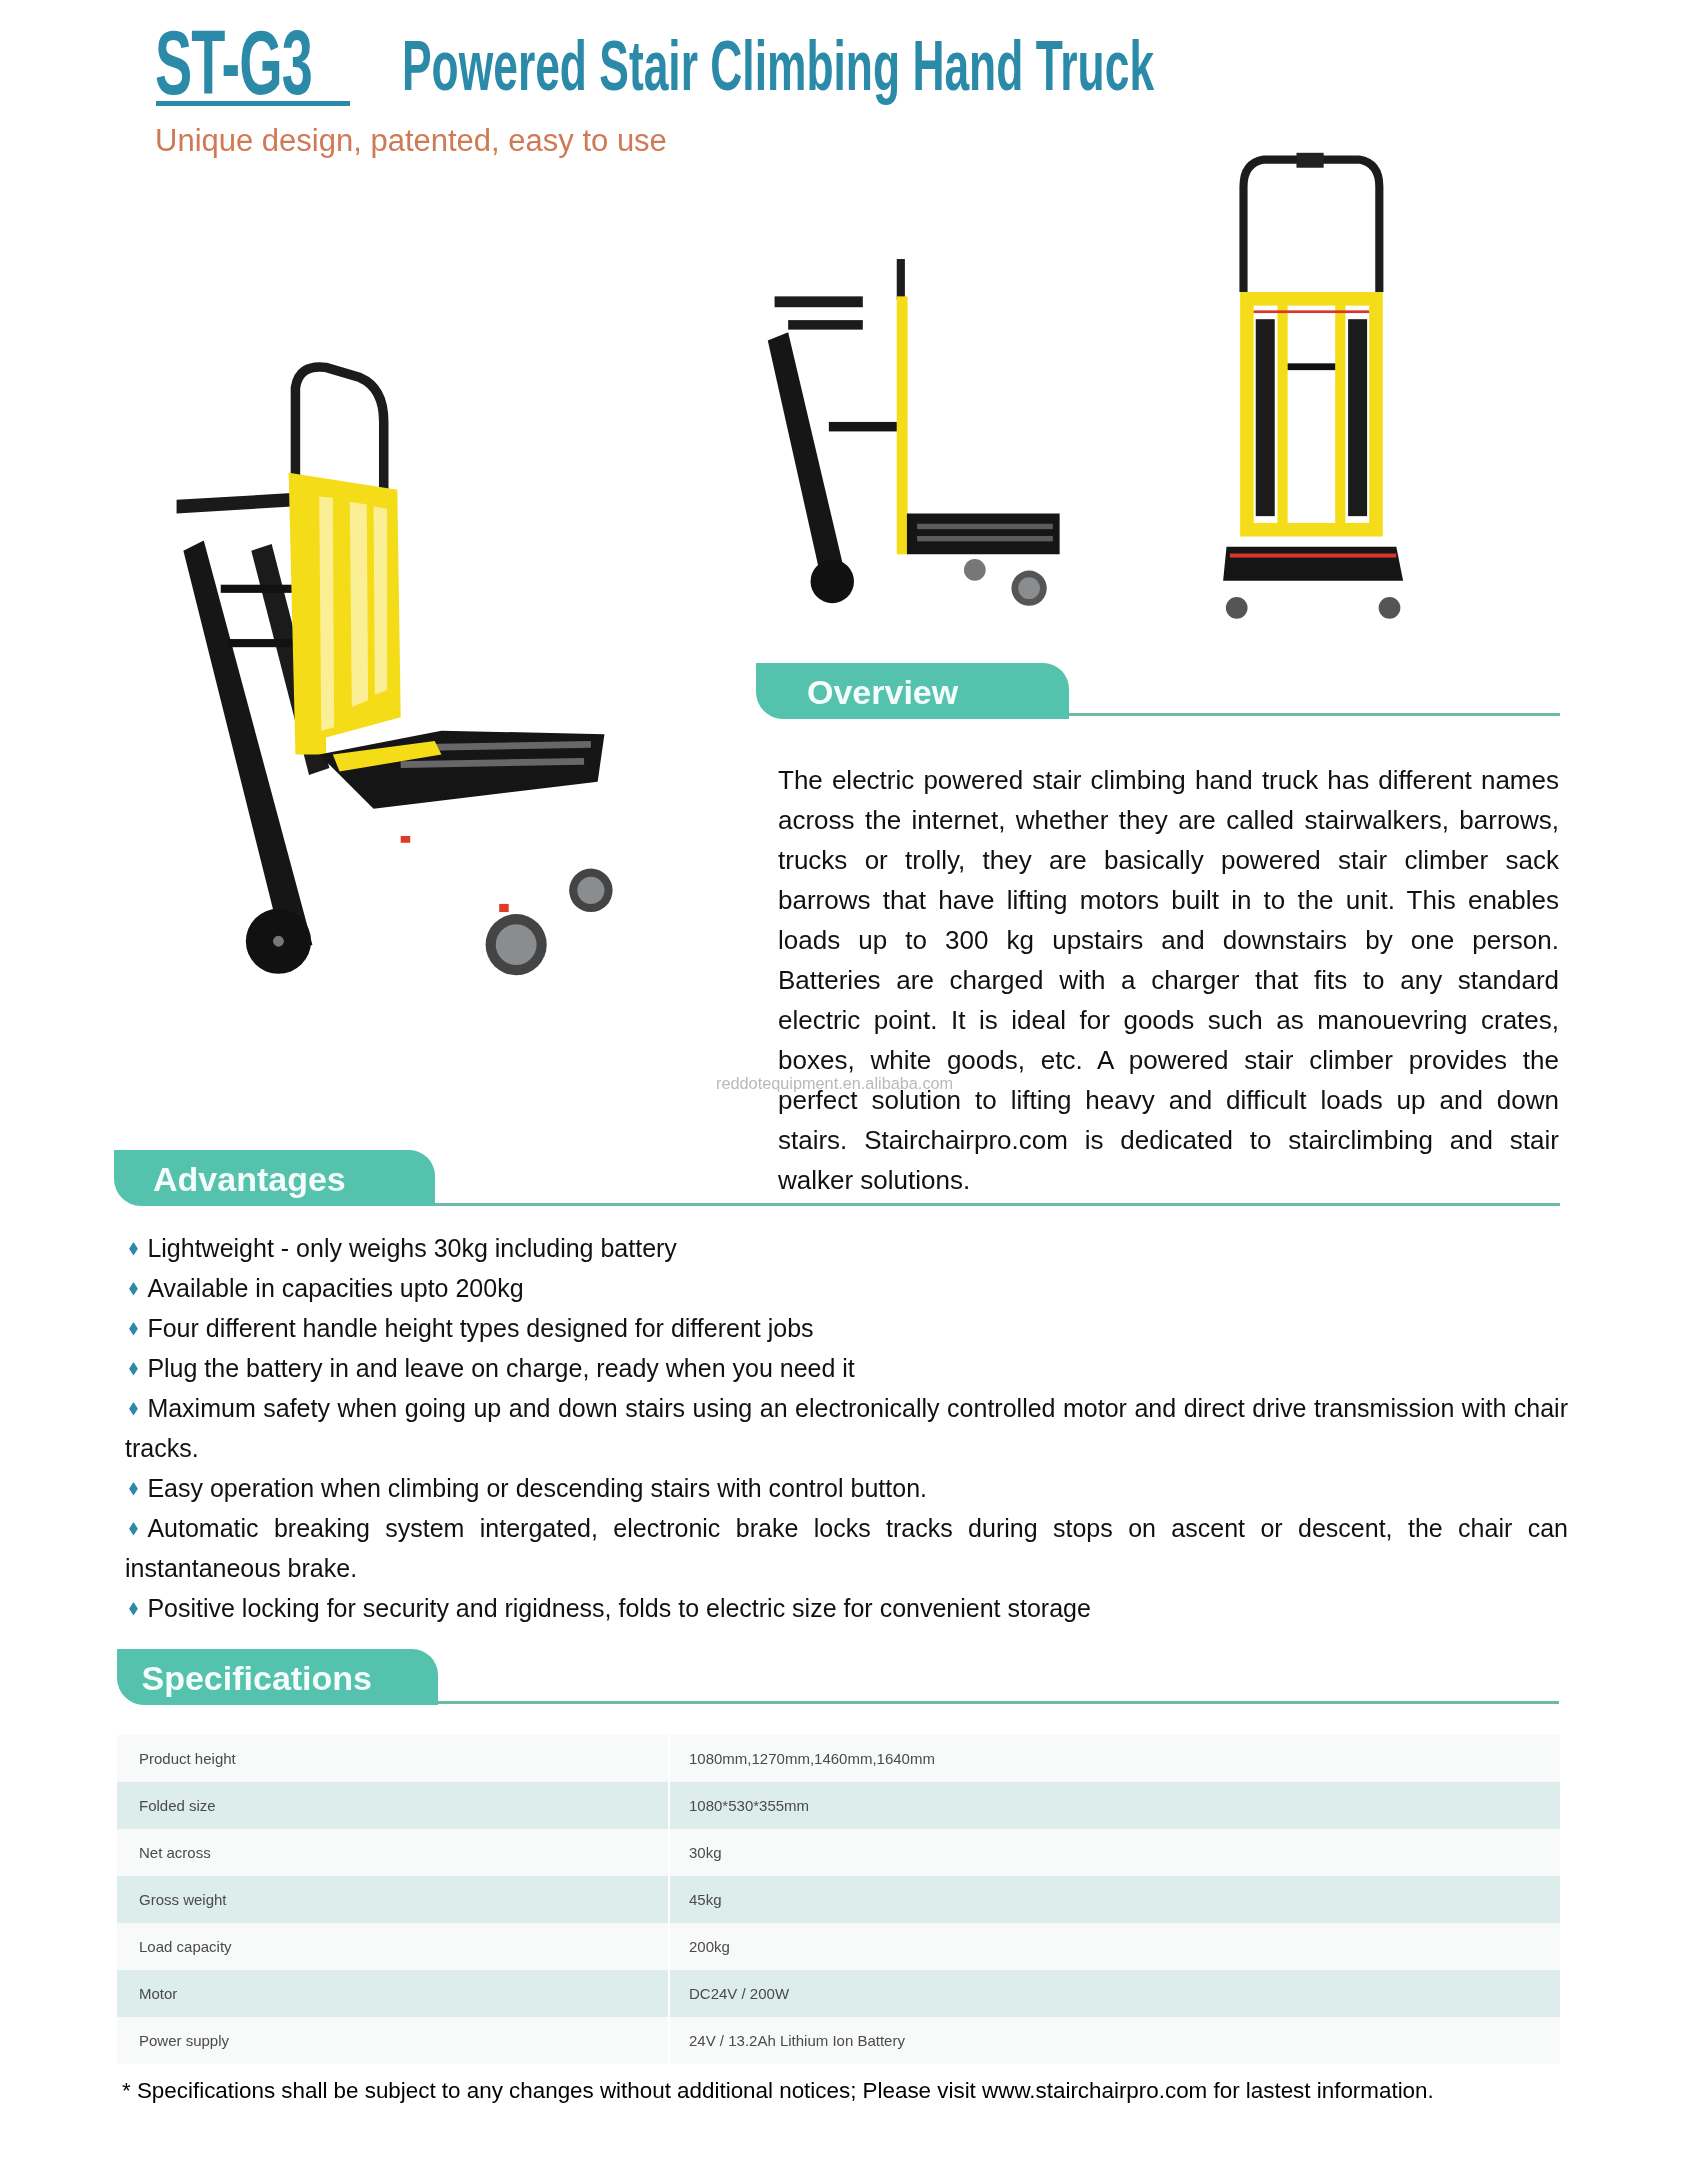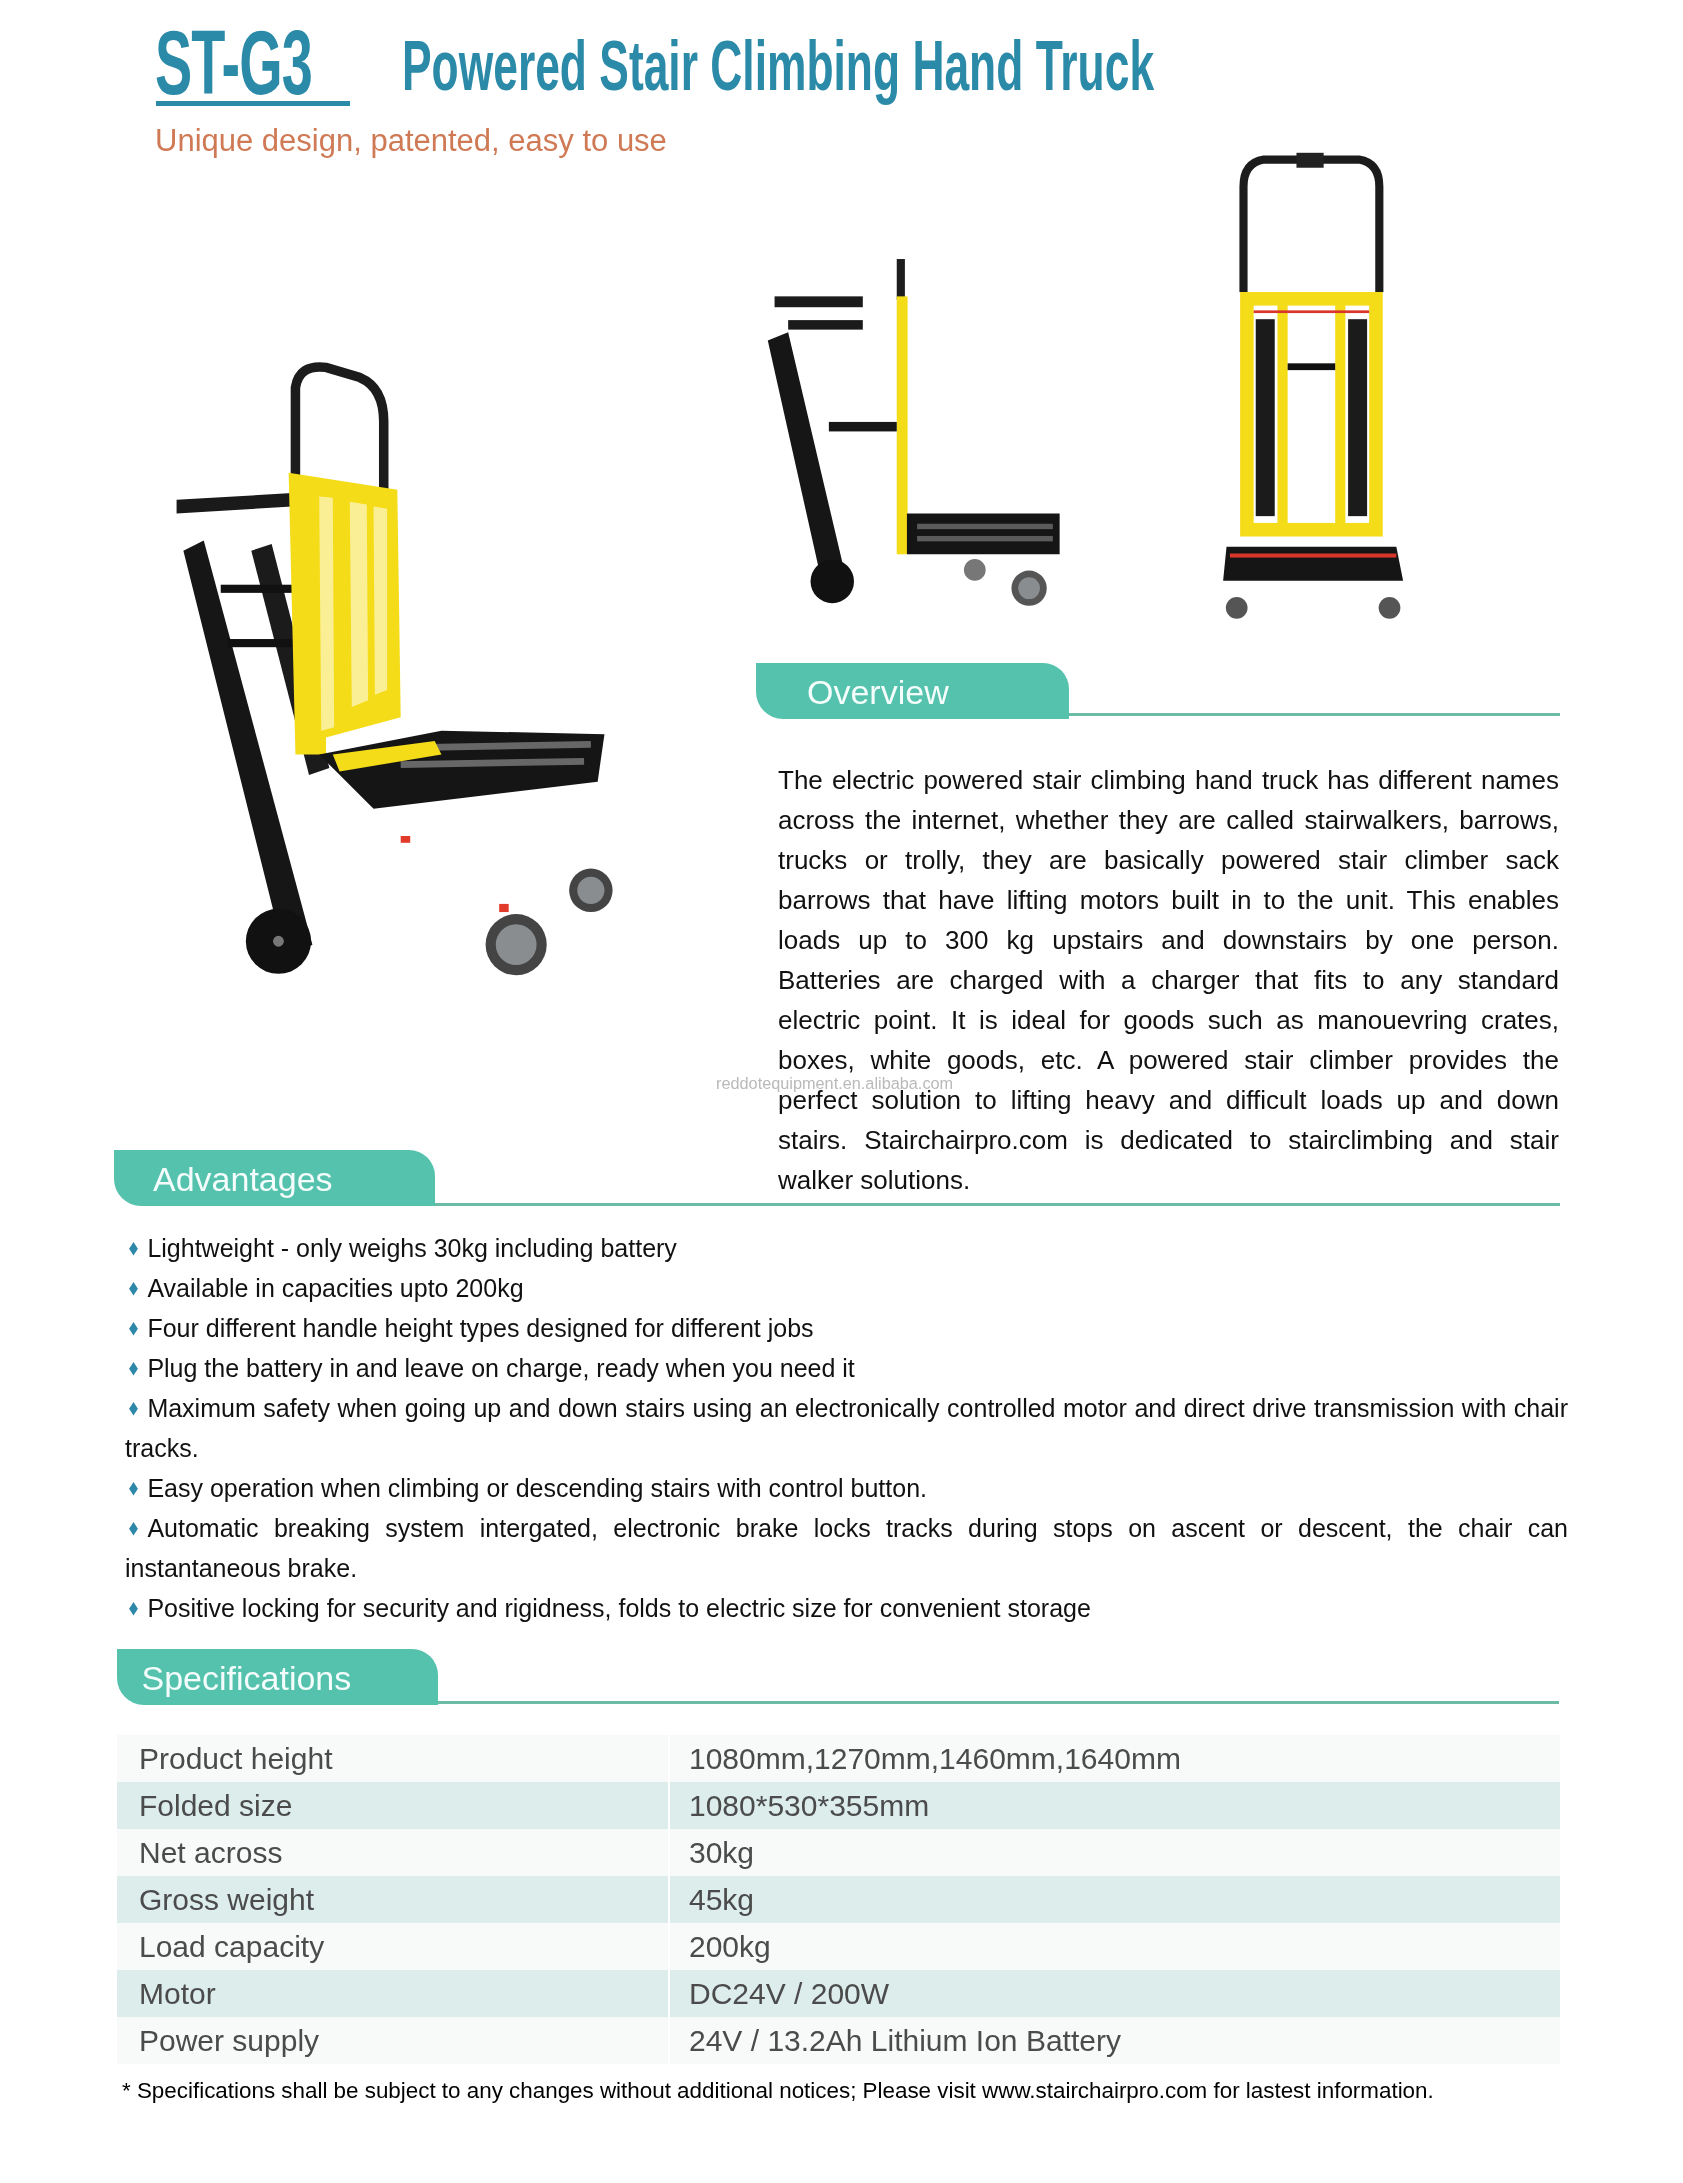--- a/index.html
+++ b/index.html
@@ -16,40 +16,40 @@
            line-height: 71px; transform-origin: left top; transform: scaleX(0.625); white-space: nowrap; }
   .subtitle { left: 155px; top: 124px; color: #cf7a55; font-size: 31px; line-height: 34px;
               white-space: nowrap; }
 
   
   .photo { position: absolute; }
 
   
   .tab { position: absolute; height: 56px; background: #54c2ad; color: #fff;
          border-radius: 0 26px 0 27px; box-sizing: border-box; }
-  .tab-label { position: absolute; font-weight: normal; font-size: 34px; line-height: 34px;
+  .tab-label { position: absolute; font-weight: bold; font-size: 34px; line-height: 34px;
                color: #f4fdfb; white-space: nowrap; }
   .rule { position: absolute; height: 3.4px; background: #6cbba6; }
 
   
   .overview { left: 778px; top: 736px; width: 781px; margin-top: 24px; }
   .overview p { margin: 0; font-size: 26px; line-height: 40px; text-align: justify;
                 text-align-last: left; color: #111; }
 
   .watermark { left: 716px; top: 1074px; font-size: 16.3px; color: #b9b9b9; white-space: nowrap; }
 
   
   .adv-list { left: 117px; top: 1220px; width: 1443px; margin: 8px; padding: 0; list-style: none; }
   .adv-list li { font-size: 25px; line-height: 40px; text-align: justify; text-align-last: left; color: #111; }
   .diamond { display: inline-block; width: 8.8px; height: 13.6px; margin: 0 9.5px 0 4.1px; vertical-align: 1.4px;
              background: #2e88a8; clip-path: polygon(50% 0, 100% 50%, 50% 100%, 0 50%); }
 
   
   .spec-table { left: 117px; top: 1735px; width: 1443px; border-collapse: collapse; }
-  .spec-table td { height: 47px; padding: 0; font-size: 30px; color: #4b4b4b; vertical-align: middle; box-sizing: border-box; }
+  .spec-table td { height: 47px; padding: 0; font-size: 15px; color: #4b4b4b; vertical-align: middle; box-sizing: border-box; }
   .spec-table tr:nth-child(odd) td { background: #f8f9f9; }
   .spec-table tr:nth-child(even) td { background: #dcedec; }
   .spec-table td.k { width: 552px; padding-left: 22px; border-right: 2px solid #ffffff; }
   .spec-table td.v { padding-left: 19px; }
 
   .footnote { left: 122px; top: 2078px; font-size: 22.4px; color: #000000; white-space: nowrap; }
 </style>
 </head>
 <body>
 

